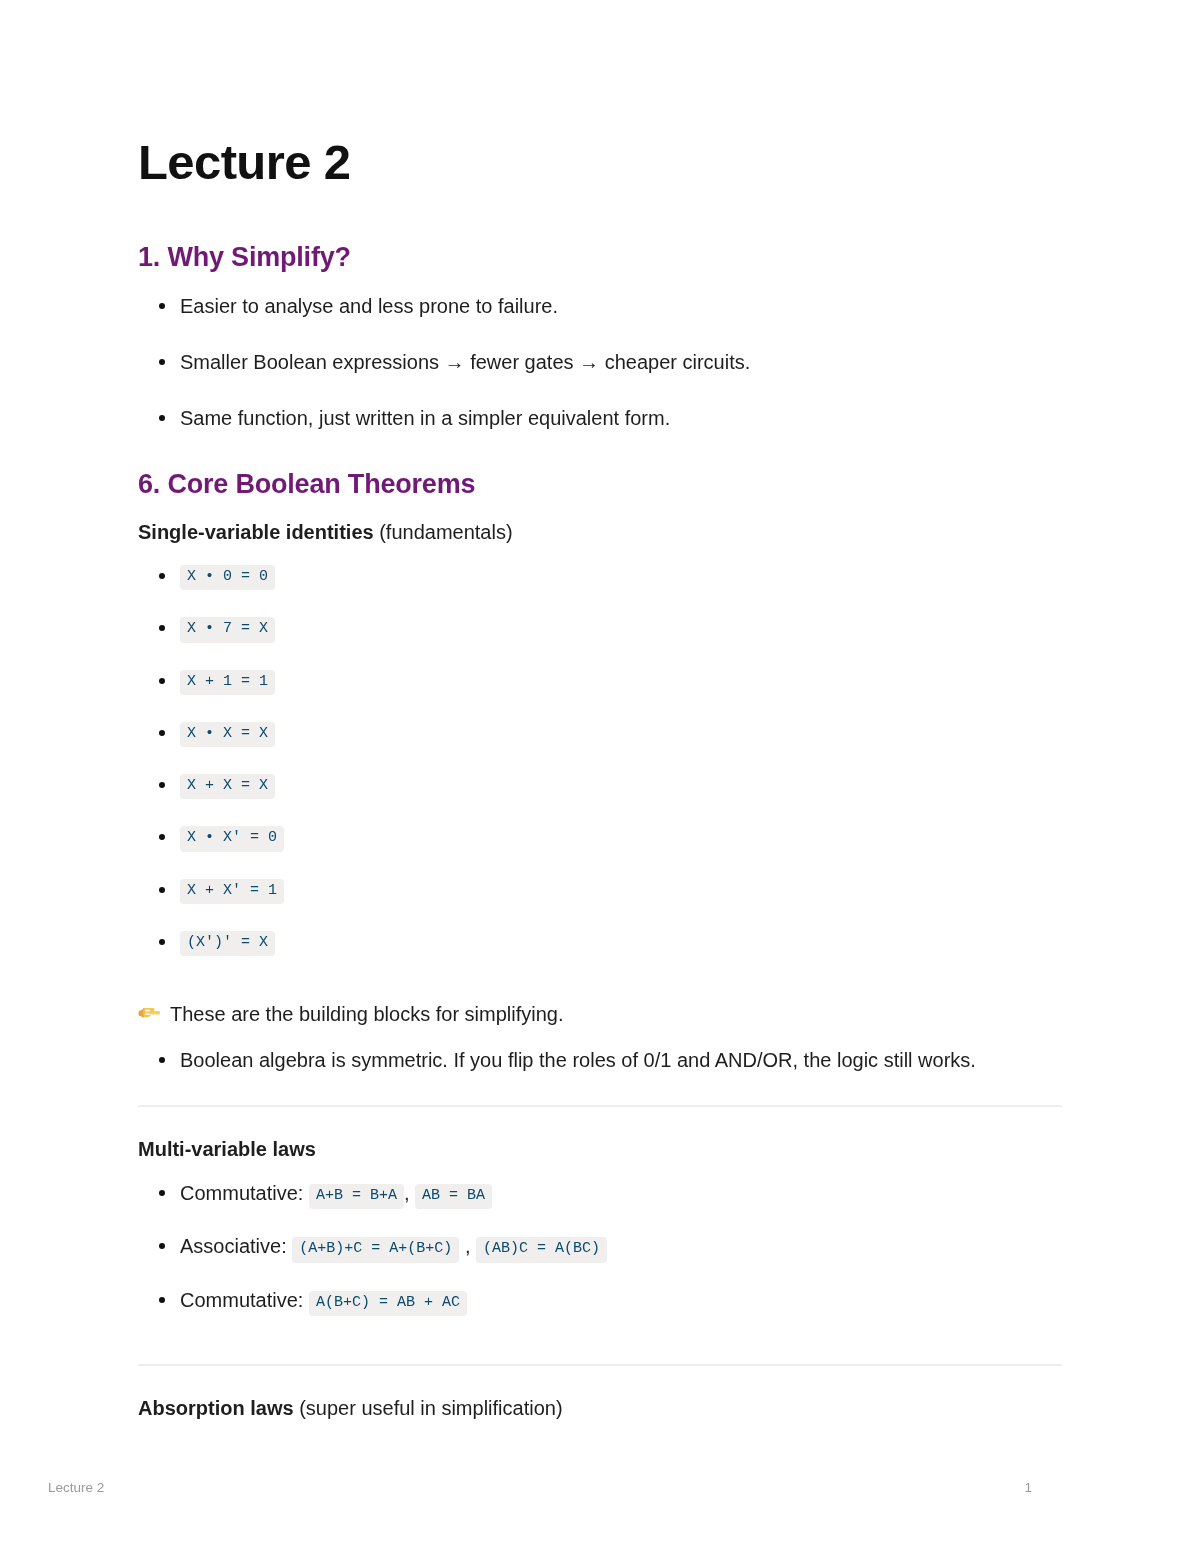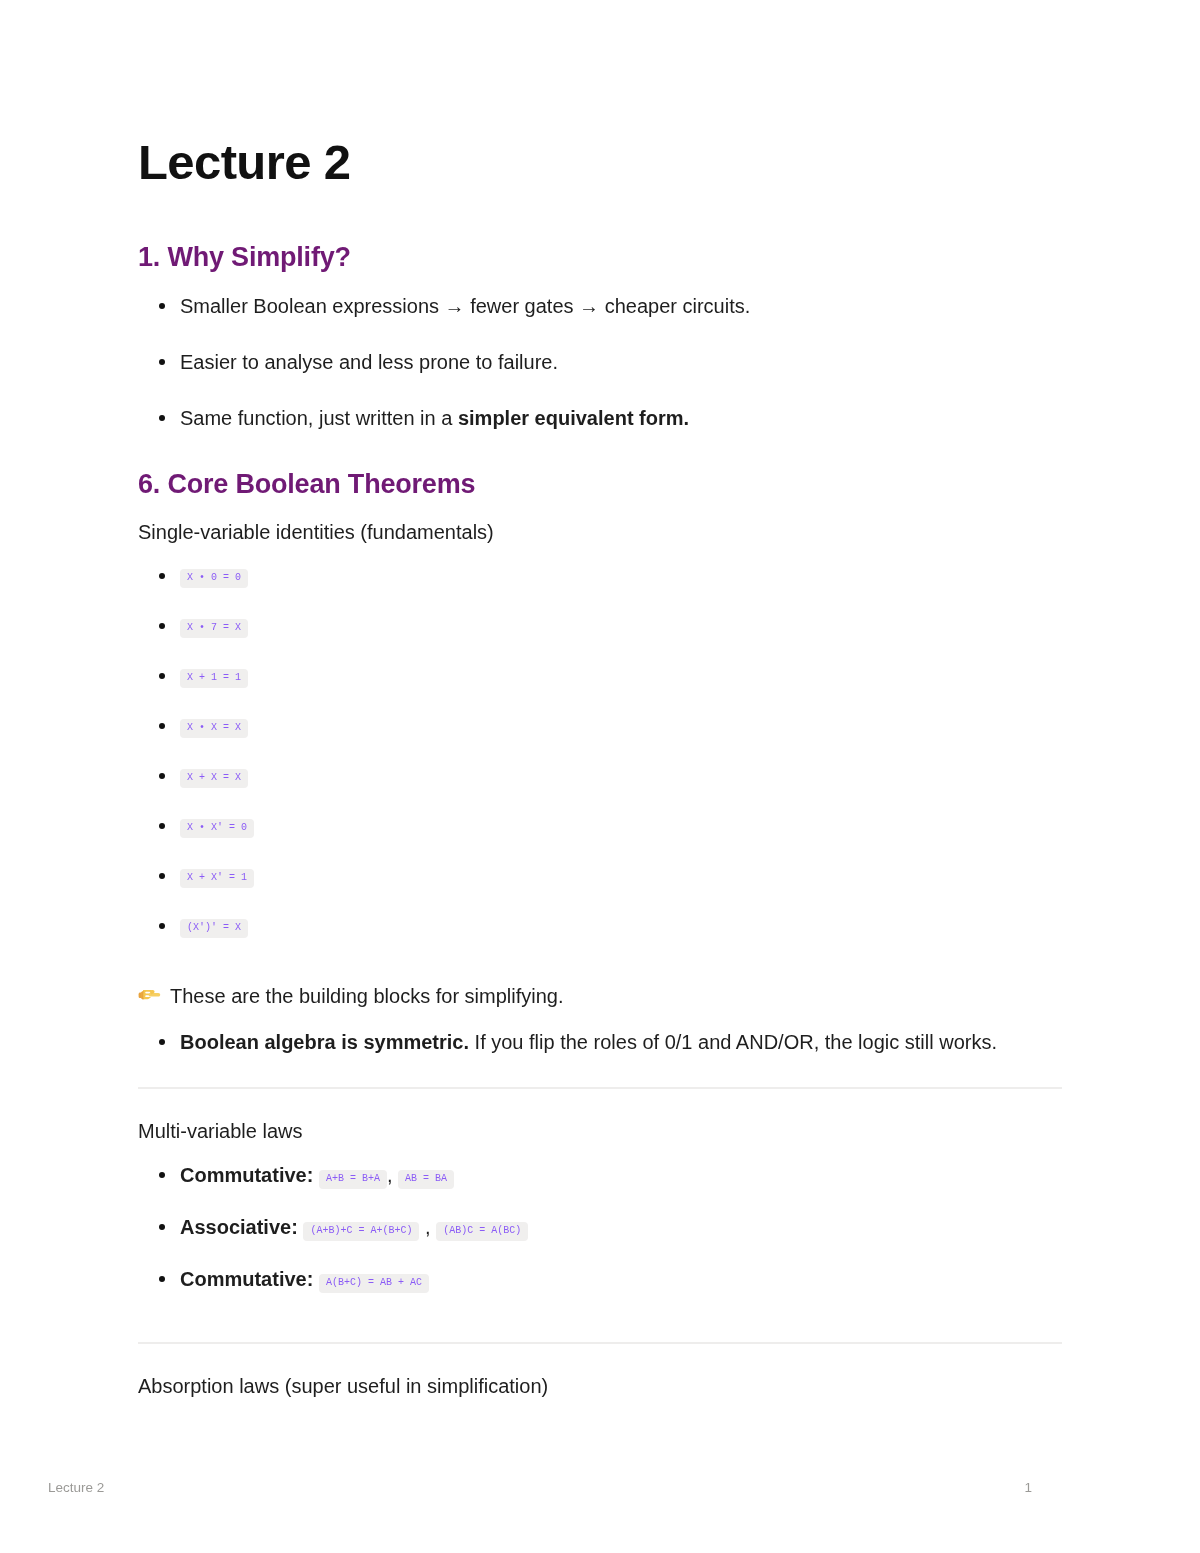--- a/index.html
+++ b/index.html
@@ -50,21 +50,21 @@
     margin: 0 0 16px 0;
     color: #701a75;
   }
 
   .sub-heading {
     font-size: 20px;
     line-height: 1.45;
     margin: 0 0 14px 0;
     color: #1e1e1e;
   }
-  .sub-heading b { font-weight: normal; margin-top: 28px; }
+  .sub-heading b { font-weight: bold; margin-top: 28px; }
 
   ul.bullets {
     list-style: none;
     margin: 0;
     padding: 0;
   }
   ul.bullets > li {
     position: relative;
     padding-left: 42px;
     margin: 0 0 26px 0;
@@ -89,25 +89,25 @@
   }
 
   ul.bullets.laws > li {
     margin-bottom: 22px;
     font-size: 20px;
   }
 
   .code-chip {
     display: inline-block;
     background: #f0efee;
-    color: #8b5cf6;
+    color: #0c4a6e;
     border-radius: 4px;
     padding: 2px 7px 3px 7px;
     font-family: "Liberation Mono", "DejaVu Sans Mono", monospace;
-    font-size: 10px;
+    font-size: 15px;
     line-height: 1.35;
     vertical-align: 1px;
     white-space: nowrap;
   }
 
   .gap-section { height: 34px; }
   .gap-small { height: 20px; }
 
   .emoji-line {
     font-size: 20px;
@@ -139,35 +139,35 @@
     left: 48px;
     right: 48px;
     top: 1480px;
     display: flex;
     justify-content: space-between;
     align-items: center;
     font-size: 13.5px;
     color: #9b9a97;
   }
 
-  b, strong { font-weight: bold; }
+  b, strong { font-weight: normal; }
 </style>
 </head>
 <body>
 
 <div class="page">
   <div class="content">
 
     <h1 class="doc-title">Lecture 2</h1>
 
     <h2 class="section-heading">1. Why Simplify?</h2>
 
     <ul class="bullets">
+      <li><span>Easier to analyse and less prone to failure.</span></li>
       <li><span>Smaller Boolean expressions → fewer gates → cheaper circuits.</span></li>
-      <li><span>Easier to analyse and less prone to failure.</span></li>
       <li><span>Same function, just written in a </span><b>simpler equivalent form.</b></li>
     </ul>
 
     <div class="gap-section"></div>
 
     <h2 class="section-heading">6. Core Boolean Theorems</h2>
 
     <p class="sub-heading"><b>Single-variable identities</b><span> (fundamentals)</span></p>
 
     <ul class="bullets tight">

